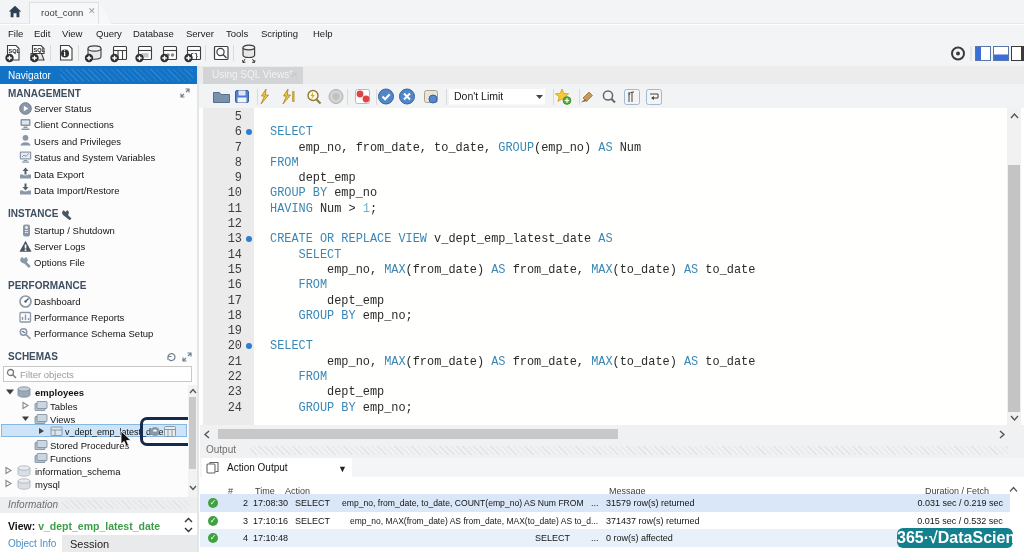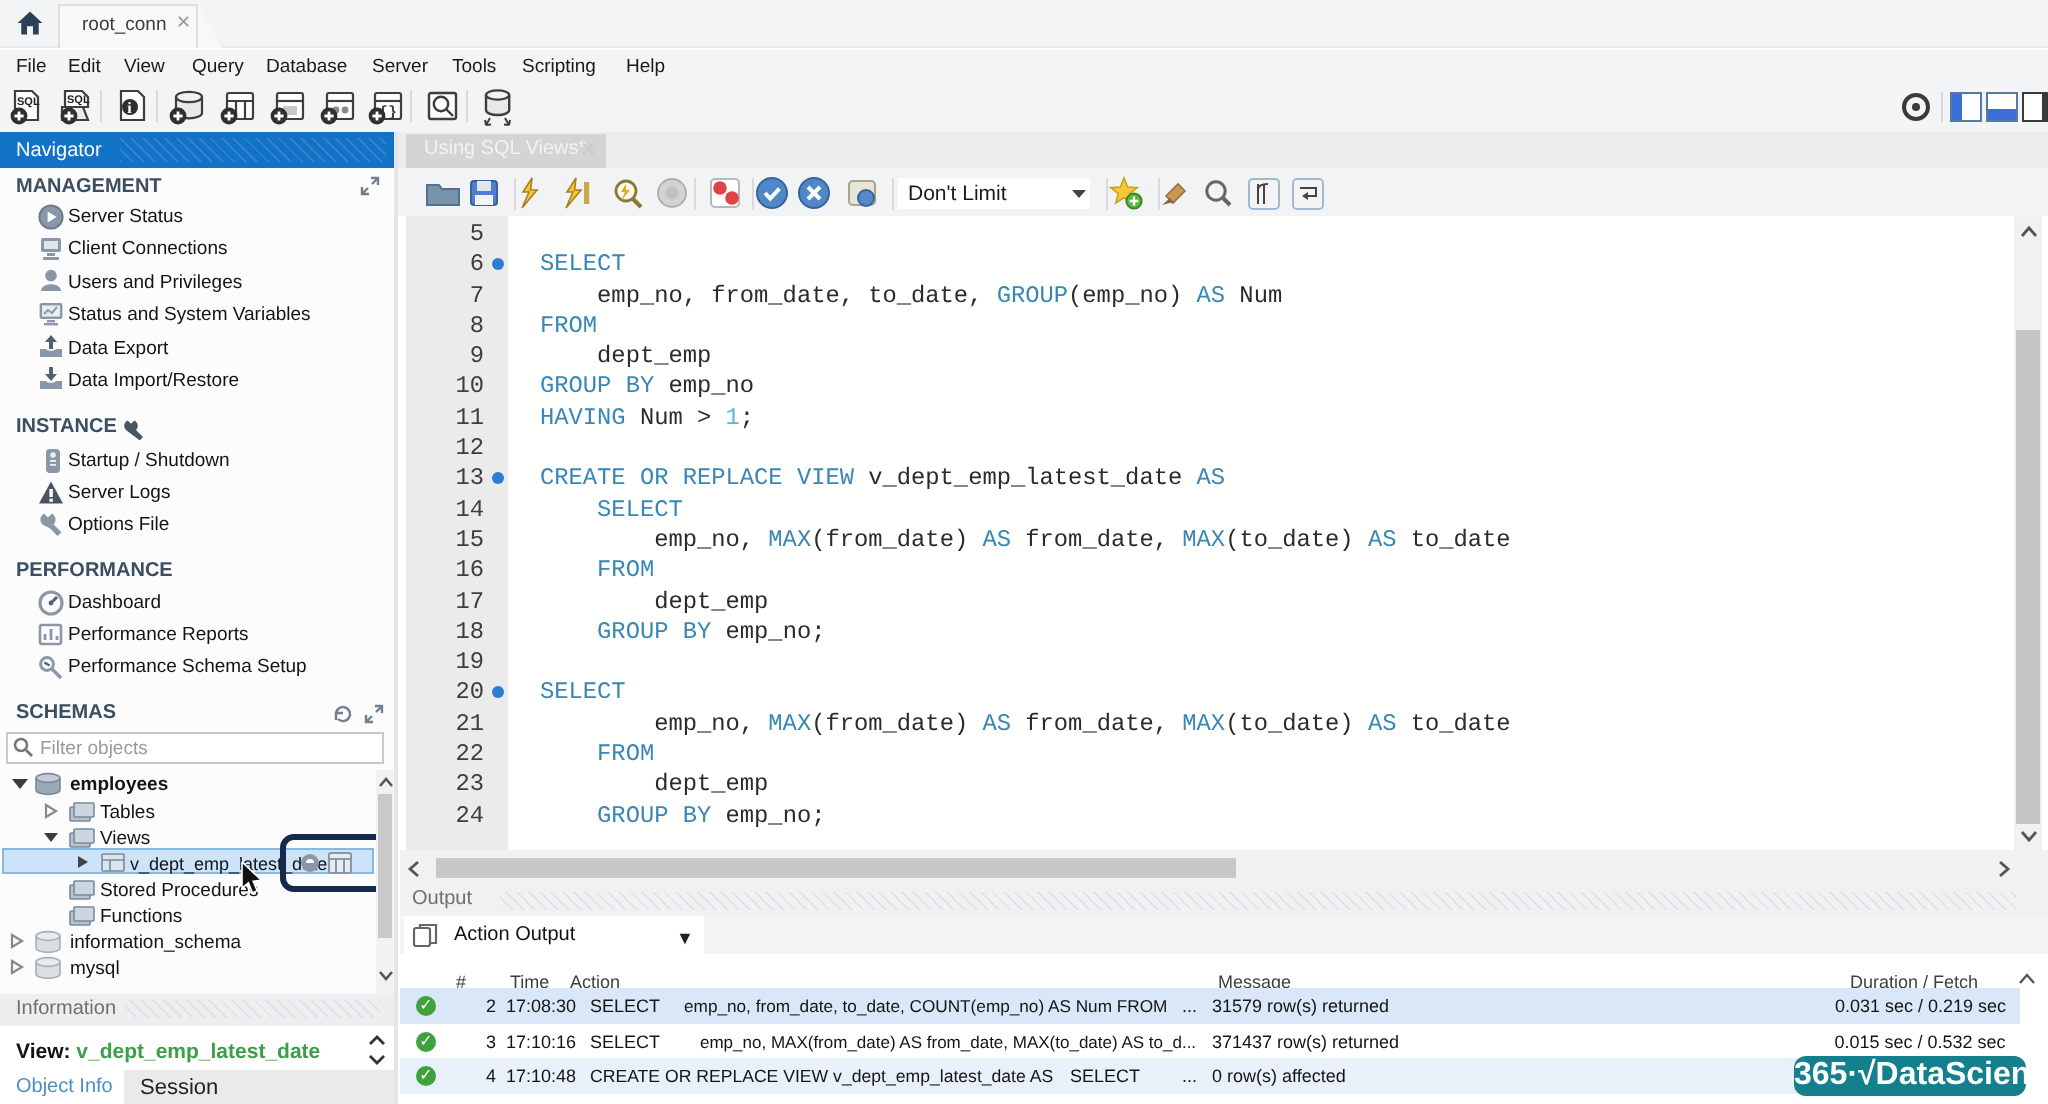--- a/index.html
+++ b/index.html
@@ -20,21 +20,21 @@
 #sidebar { left:0; top:66px; width:197px; height:486px; background:#fcfcfc; }
 #navhdr { left:0; top:66px; width:197px; height:18px; background:#1172c6; color:#fff; font-size:10px; }
 #navhdr span { position:absolute; left:8px; top:4px;text-align:right; }
 .sechdr { position:absolute; left:8px; font-size:10px; font-weight:bold; color:#3d4e61; }
 .sitem { position:absolute; left:34px; font-size:9.5px; color:#141414; white-space:nowrap; }
 
 #filterbox { left:3px; top:432px; width:189px; height:16px; background:#fff; border:1px solid #c8c8c8; }
 .treetxt { position:absolute; font-size:9.5px; color:#141414; white-space:nowrap; }
 #selrow { left:1px; top:424px; width:186px; height:13px; background:#cde3f8; border:1px solid #86b8e2; }
 
-#infohdr { left:0; top:497px; width:197px; height:16px; background:#eceeef; }
+#infohdr { left:0; top:497px; width:197px; height:16px; background:#eceeef;font-style:italic; }
 #infobody { left:0; top:513px; width:197px; height:22px; background:#fff; }
 #infotabs { left:0; top:535px; width:197px; height:17px; background:#e9eaeb; }
 
 #divider { left:197px; top:66px; width:2px; height:486px; background:#e3e5e6; }
 #edittabbar { left:199px; top:66px; width:825px; height:18px; background:#ececec; }
 #edittab { left:203px; top:67px; width:100px; height:17px; background:#d2d4d5; color:#f2f2f2; font-size:10px; }
 #qtoolbar { left:199px; top:84px; width:825px; height:24px; background:#f2f3f4; }
 #editor { left:199px; top:108px; width:808px; height:317px; background:#fffffe; }
 #gutter { left:203px; top:108px; width:51px; height:317px; background:#ebebeb; }
 #lnums { left:203px; top:110px; width:39px; font-family:"Liberation Mono", monospace; font-size:11.9px; line-height:15.3px; color:#3e3e3e; text-align:right; white-space:pre; }
@@ -214,21 +214,20 @@
   <span class="oc" style="left:53px">17:10:16</span>
   <span class="oc" style="left:95px">SELECT</span>
   <span class="oc" style="left:150px;font-size:8.5px">emp_no, MAX(from_date) AS from_date, MAX(to_date) AS to_d...</span>
   <span class="oc" style="left:406px">371437 row(s) returned</span>
   <span class="oc" style="left:717px;width:86px;text-align:center">0.015 sec / 0.532 sec</span>
 </div>
 <div class="orow" style="top:529px;background:#e8f0fa">
   <span class="gcheck" style="left:8px;top:4px">✓</span>
   <span class="oc" style="left:38px;width:10px;text-align:right">4</span>
   <span class="oc" style="left:53px">17:10:48</span>
-  <span class="oc" style="left:95px;font-size:8.8px">CREATE OR REPLACE VIEW v_dept_emp_latest_date AS</span>
   <span class="oc" style="left:335px">SELECT</span>
   <span class="oc" style="left:391px">...</span>
   <span class="oc" style="left:406px">0 row(s) affected</span>
 </div>
 <div class="abs" id="badge">365·√DataScience</div>
 
 <svg class="abs" style="left:5px;top:44px" width="252" height="20" viewBox="0 0 252 20">
  <g fill="#fdfdfd" stroke="#3e3e3e" stroke-width="1.1">
   <path d="M2.5 1.5 h8.5 l3 3 v11.5 h-11.5 z"></path>
   <path d="M27.5 1.5 h8.5 l3 3 v5 h-11.5 z"></path>

